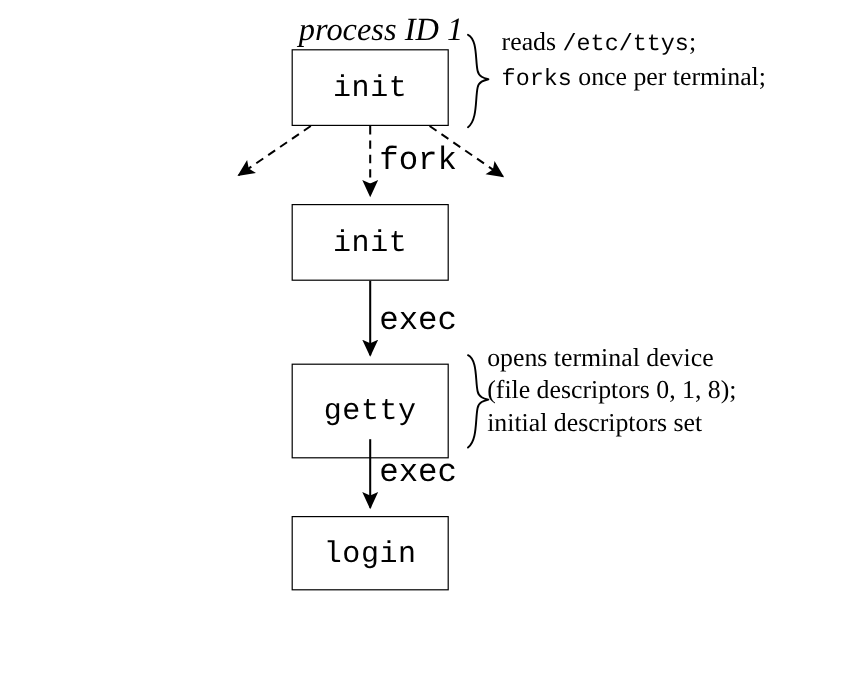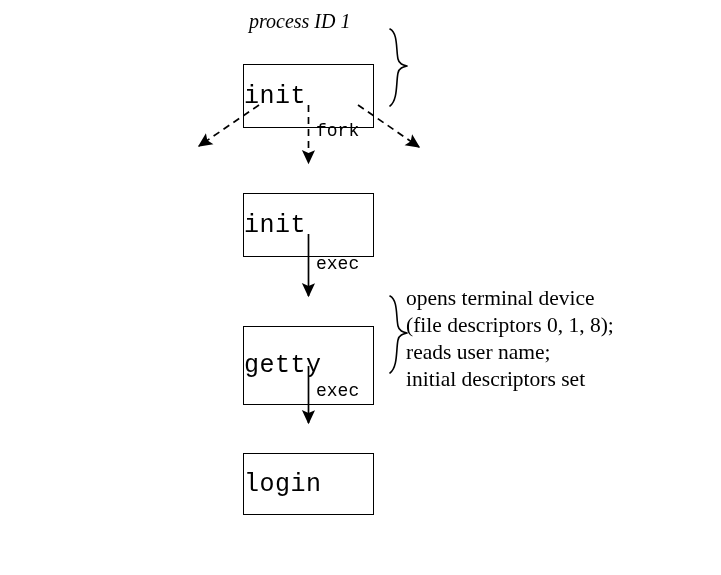--- a/index.html
+++ b/index.html
@@ -18,61 +18,61 @@
   }
 
   
   .proc-box {
     position: absolute;
     box-sizing: border-box;
     border: 1.6px solid #000000;
     background: #ffffff;
     display: flex;
     align-items: center;
-    margin-top: 23px;
+    justify-content: center;
   }
   .proc-box .proc-label {
     font-family: "Liberation Mono", "DejaVu Sans Mono", monospace;
     font-size: 25px;
     line-height: 1;
     letter-spacing: 0.5px;
     color: #000000;
   }
 
   #box-init-1 { left: 243px; top: 41px;  width: 131px; height: 64px; }
   #box-init-2 { left: 243px; top: 170px; width: 131px; height: 64px; }
   #box-getty  { left: 243px; top: 303px; width: 131px; height: 79px; }
   #box-login  { left: 243px; top: 430px; width: 131px; height: 62px; }
 
   
   #process-id-label {
     position: absolute;
     left: 249px;
     top: 10px;
     font-style: italic;
-    font-size: 20px;
+    font-size: 27px;
     line-height: 1.1;
     white-space: nowrap;
   }
 
   
   #edges {
     position: absolute;
     left: 0;
     top: 0;
     width: 721px;
     height: 575px;
     pointer-events: none;
   }
 
   
   .edge-label {
     position: absolute;
     font-family: "Liberation Mono", "DejaVu Sans Mono", monospace;
-    font-size: 18px;
+    font-size: 27px;
     line-height: 1;
     white-space: nowrap;
   }
   #label-fork { left: 316px; top: 122px; }
   #label-exec-1 { left: 316px; top: 255px; }
   #label-exec-2 { left: 316px; top: 382px; }
 
   
   .annotation {
     position: absolute;
@@ -175,23 +175,24 @@
     </g>
   </svg>
 
   <div class="edge-label" id="label-fork">fork</div>
 
   <div class="edge-label" id="label-exec-1">exec</div>
 
   <div class="edge-label" id="label-exec-2">exec</div>
 
   <div class="annotation" id="annotation-init">
+      <div><span>reads </span><span class="mono">/etc/ttys</span><span>;</span></div>
+      <div><span class="mono">forks</span><span> once per terminal;</span></div>
     </div>
 
   <div class="annotation" id="annotation-getty">
       <div><span>opens terminal device</span></div>
       <div><span>(file descriptors 0, 1, 8);</span></div>
-      <div><span>reads user name;</span></div>
       <div><span>initial descriptors set</span></div>
     </div>
 
 
 </div>
 
 </body></html>

